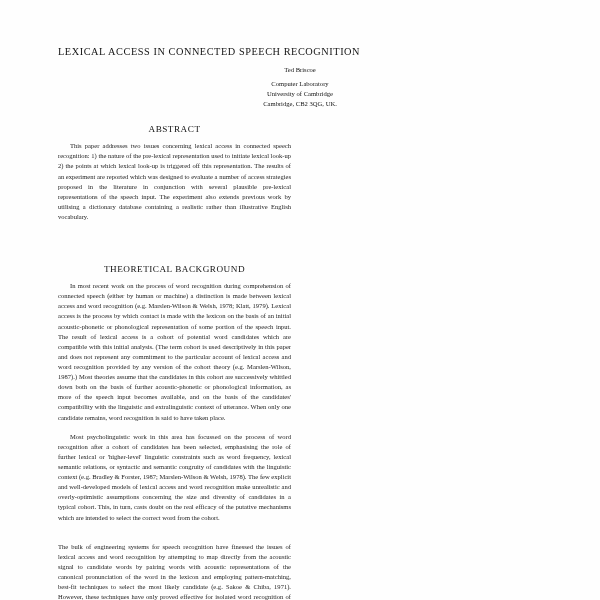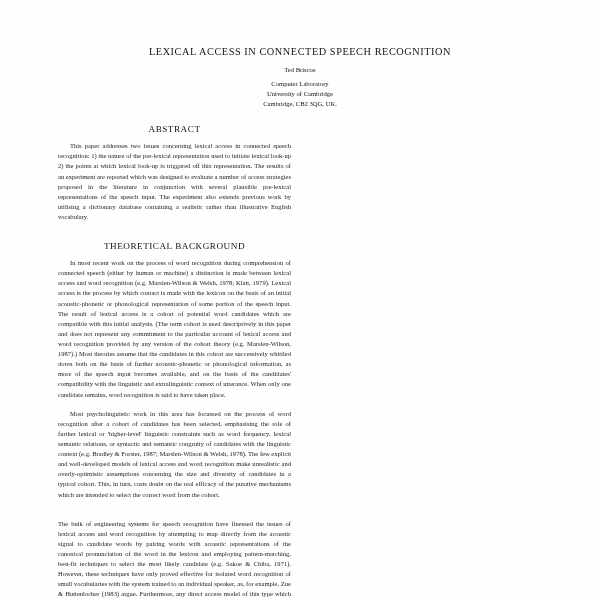--- a/index.html
+++ b/index.html
@@ -16,21 +16,20 @@
   }
   .page {
     width: 600px;
     height: 600px;
     box-sizing: border-box;
     padding: 46px 58px 6px 58px;
     position: relative;
     background: #fefefe;
   }
   .title {
-    text-align: center;
     font-size: 10.3px;
     letter-spacing: 0.55px;
     font-weight: normal;
     margin: 0 0 9px 0;
     color: #141414;
   }
   .author {
     text-align: center;
     font-size: 6.6px;
     margin: 0 0 6px 0;
@@ -57,21 +56,21 @@
   }
   .section-head {
     text-align: center;
     font-size: 9.2px;
     font-weight: normal;
     letter-spacing: 0.5px;
     margin: 0 0 7px 0;
     color: #141414;
   }
   .section-head.spaced-top {
-    margin-top: 4px;
+    margin-top: 27px;
   }
   p.body {
     margin: 0 0 9px 0;
     font-size: 6.55px;
     line-height: 1.545;
     text-align: justify;
     text-indent: 12px;
     color: #1c1c1c;
     hyphens: auto;
     -webkit-hyphens: auto;

